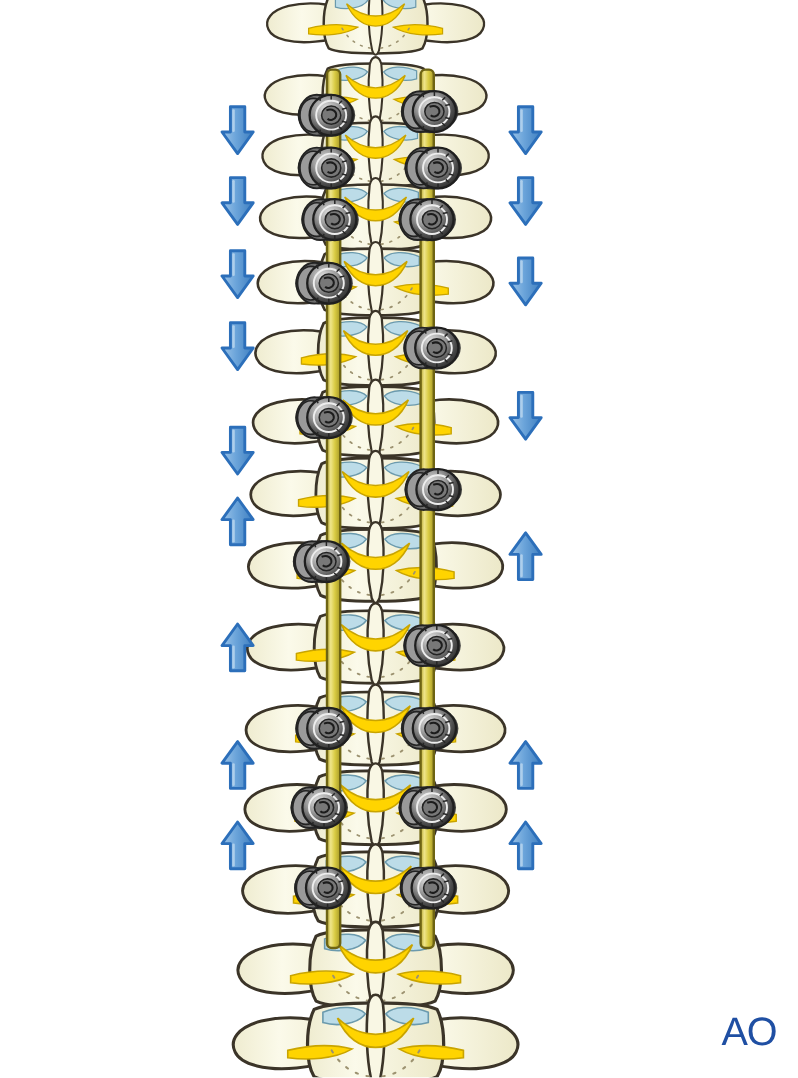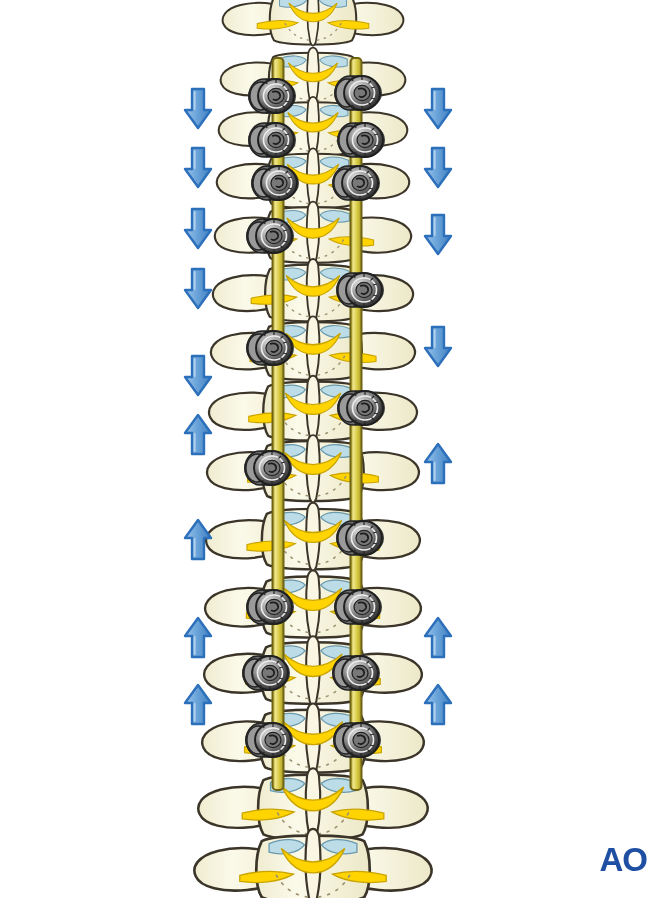--- a/index.html
+++ b/index.html
@@ -29,21 +29,21 @@
   .logo-wrap {
     position: absolute;
     right: 18px;
     bottom: 18px;
     width: 78px;
     height: 40px;
   }
   .logo-text {
     font-family: "Liberation Sans", sans-serif;
     font-size: 33px;
-    font-weight: 700;
+    font-weight: 400;
     letter-spacing: -1px;
     line-height: 40px;
     text-align: right;
     user-select: none;
   }
 </style>
 </head>
 <body>
 
 <div id="canvas" style="background: rgb(255, 255, 255);">

